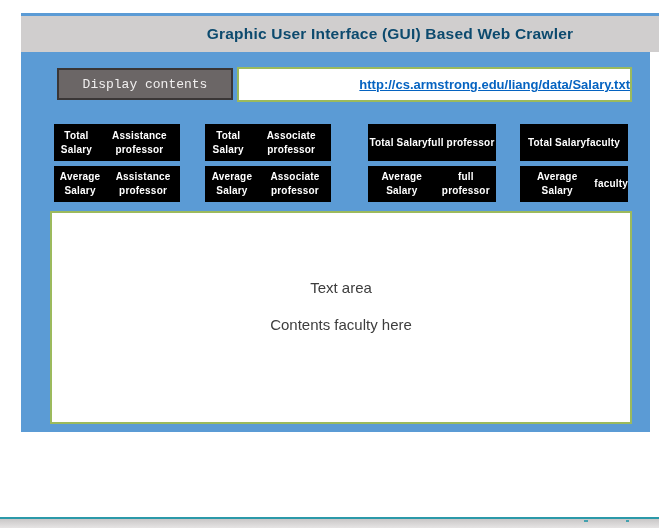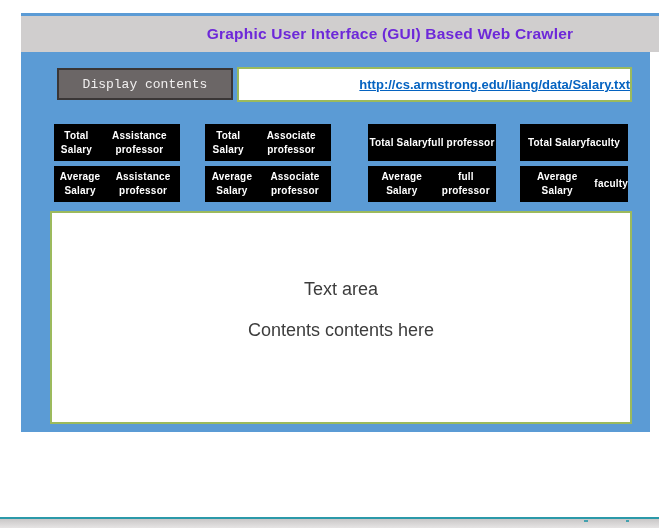--- a/index.html
+++ b/index.html
@@ -31,21 +31,21 @@
     width: 638px; height: 36px;
     background: #d0cece;
     border-top: 3px solid #5b9bd5;
     display: flex; align-items: center; justify-content: center;
     padding-left: 50px;
     box-sizing: content-box;
   }
   .title-bar span {
     font-size: 15.5px;
     font-weight: 600;
-    color: #6d28d9;
+    color: #0c4a6e;
     letter-spacing: 0.2px;
   }
 
   
   .display-btn {
     position: absolute;
     left: 57px; top: 68px;
     width: 176px; height: 32px;
     background: #6b6666;
     border: 2px solid #3a3636;
@@ -100,21 +100,21 @@
   
   .text-area {
     position: absolute;
     left: 50px; top: 211px;
     width: 582px; height: 213px;
     background: #ffffff;
     border: 2px solid #9cba5d;
     box-sizing: border-box;
     text-align: center;
     color: #3d3d3d;
-    font-size: 18px;
+    font-size: 15px;
   }
   .text-area .ta-line1 { margin-top: 66px; }
   .text-area .ta-line2 { margin-top: 20px; }
 
   
   .bottom-teal-line {
     position: absolute;
     left: 0; top: 517px;
     width: 659px; height: 2px;
     background: #2b99a9;
@@ -180,21 +180,21 @@
     <span>Average Salary</span>
     <span>full professor</span>
   </button>
   <button class="sal-btn r2 c4">
     <span>Average Salary</span>
     <span>faculty</span>
   </button>
 
   <div class="text-area">
     <div class="ta-line1">Text area</div>
-    <div class="ta-line2">Contents contents here</div>
+    <div class="ta-line2">Contents faculty here</div>
   </div>
 
   <div class="bottom-teal-line"></div>
   <div class="bottom-gray-band">
     <span class="tick tick-a"></span>
     <span class="tick tick-b"></span>
   </div>
 
 </div>
 

